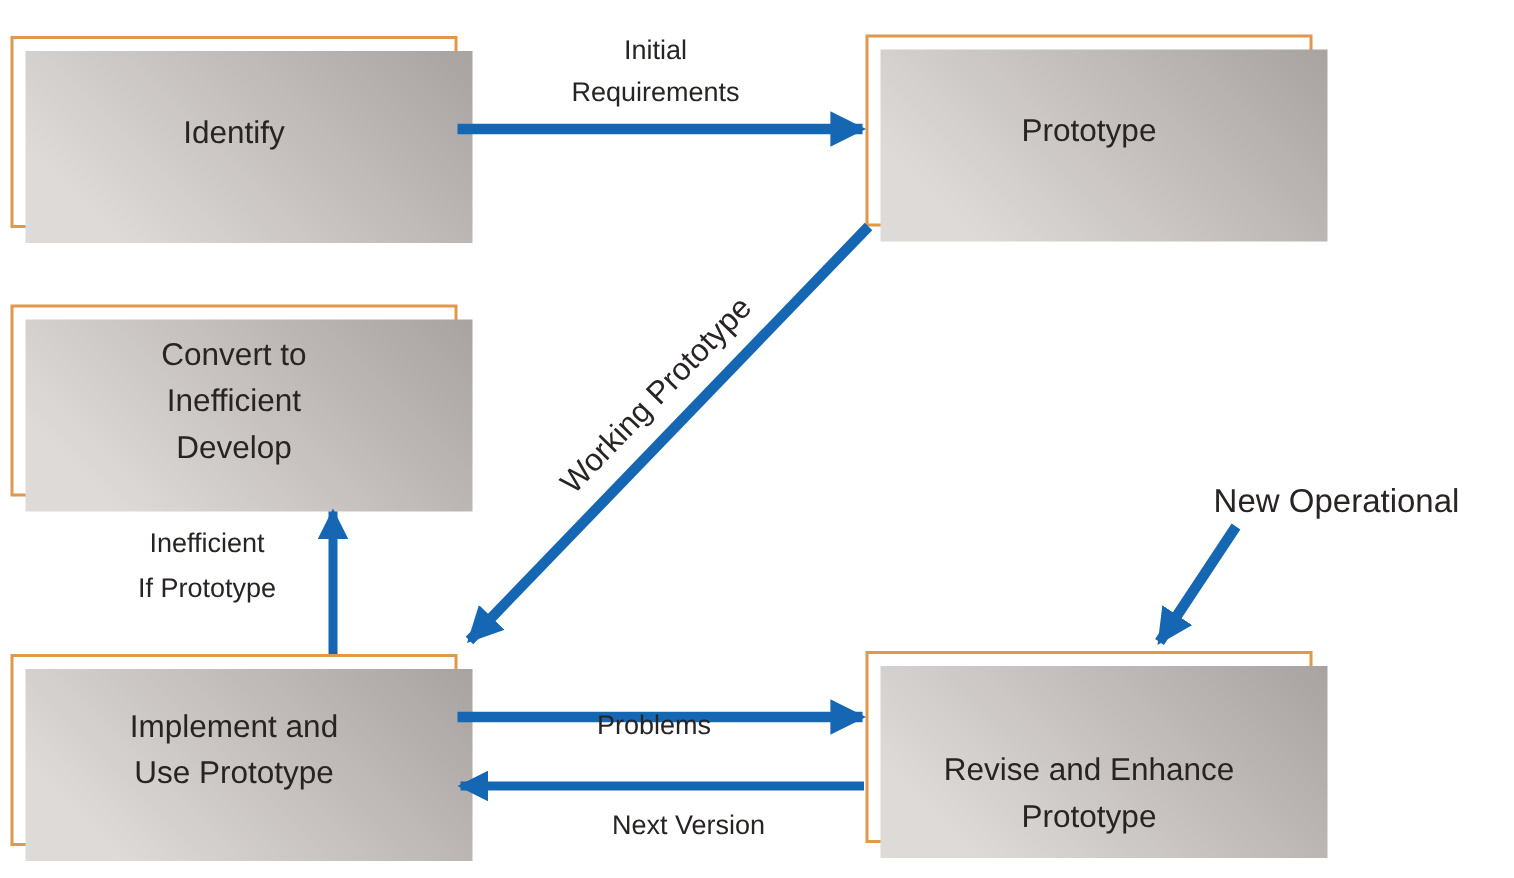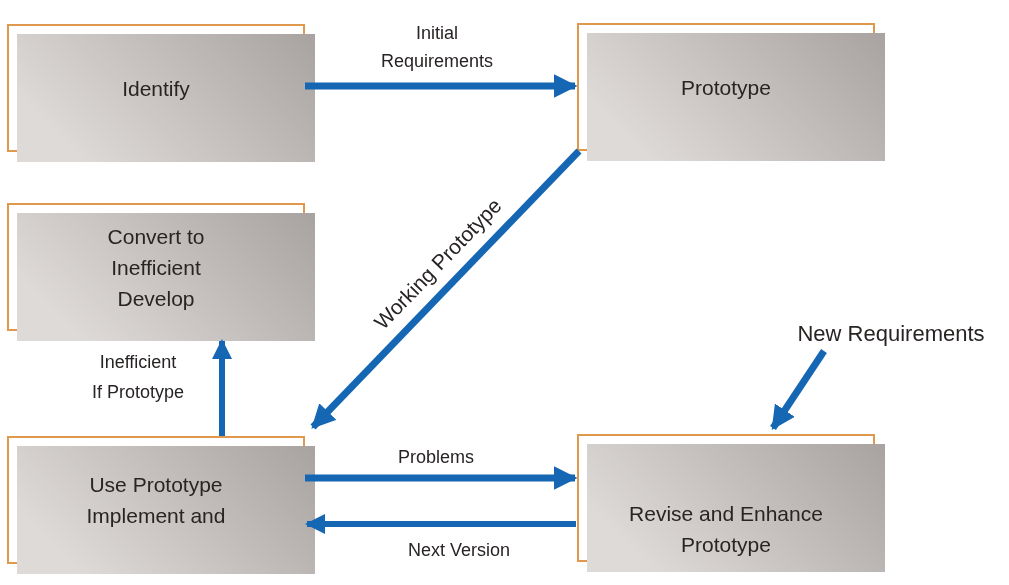--- a/index.html
+++ b/index.html
@@ -41,21 +41,21 @@
   .lbl{
     position:absolute; z-index:4; text-align:center; white-space:nowrap;
     font-size:18px; line-height:28px;
   }
   .lbl-initial{left:437px; top:19px; transform:translateX(-50%);}
   .lbl-working{
     left:438px; top:264px; transform:translate(-50%,-50%) rotate(-46deg);
     font-size:21px;
   }
   .lbl-inefficient{left:138px; top:347px; transform:translateX(-50%); line-height:30px;}
-  .lbl-problems{left:436px; top:443px; transform:translateX(-50%);}
+  .lbl-problems{left:436px; top:469px; transform:translateX(-50%);}
   .lbl-nextversion{left:459px; top:536px; transform:translateX(-50%);}
   .lbl-newreq{left:891px; top:320px; transform:translateX(-50%); font-size:22px;}
 </style>
 </head>
 <body>
 
 <div class="canvas">
 
   <div class="box box-identify">
     <span>Identify</span>
@@ -65,22 +65,22 @@
     <span>Prototype</span>
   </div>
 
   <div class="box box-convert">
     <span>Convert to</span>
     <span>Inefficient</span>
     <span>Develop</span>
   </div>
 
   <div class="box box-implement">
+    <span>Implement and</span>
     <span>Use Prototype</span>
-    <span>Implement and</span>
   </div>
 
   <div class="box box-revise">
     <span>Revise and Enhance</span>
     <span>Prototype</span>
   </div>
 
   <svg class="arrows-svg" width="1009" height="585" viewBox="0 0 1009 585">
     <defs>
       <marker id="arrowhead" viewBox="0 0 10 10" refX="9" refY="5" markerWidth="3.4" markerHeight="3.4" orient="auto-start-reverse">
@@ -104,15 +104,15 @@
 
   <div class="lbl lbl-inefficient">
     <div>Inefficient</div>
     <div>If Prototype</div>
   </div>
 
   <div class="lbl lbl-problems">Problems</div>
 
   <div class="lbl lbl-nextversion">Next Version</div>
 
-  <div class="lbl lbl-newreq">New Requirements</div>
+  <div class="lbl lbl-newreq">New Operational</div>
 
 </div>
 
 </body></html>

